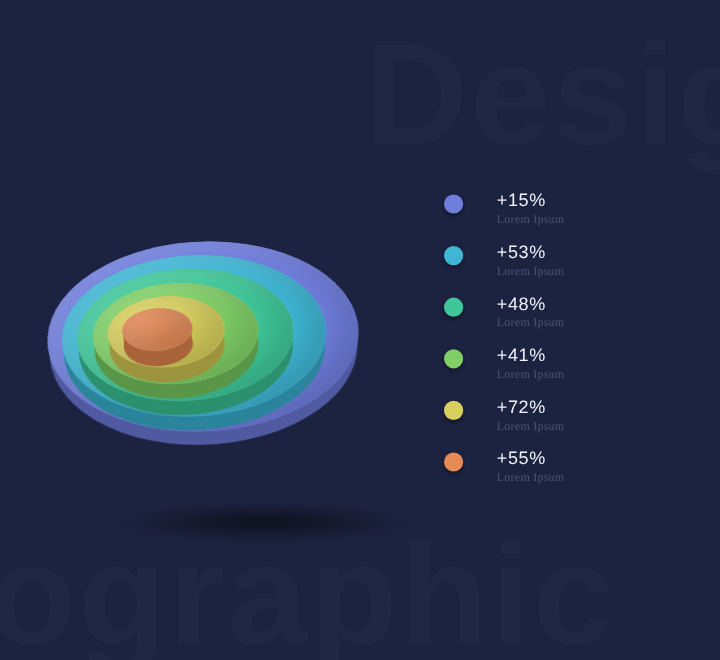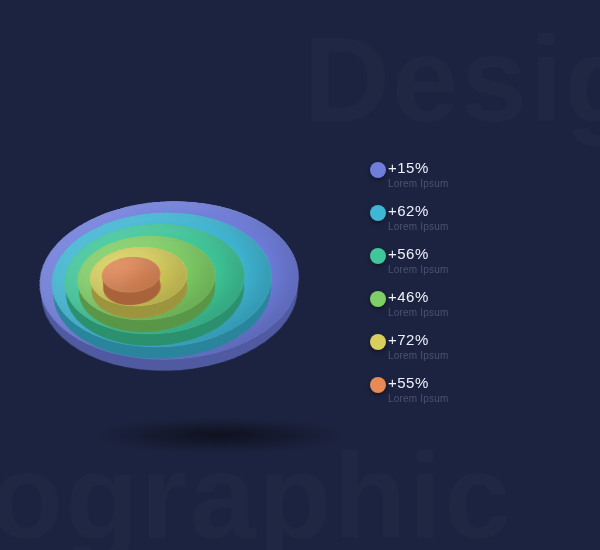--- a/index.html
+++ b/index.html
@@ -87,21 +87,21 @@
 
   .legend {
     position: absolute;
     left: 370px;
     top: 160px;
     width: 180px;
   }
   .legend-row {
     display: flex;
     align-items: flex-start;
-    gap: 2px;
+    gap: 28px;
     margin-bottom: 14px;
   }
   .swatch {
     width: 16px;
     height: 16px;
     border-radius: 50%;
     margin-top: 2px;
     flex: 0 0 16px;
     box-shadow: 0 2px 4px rgba(0,0,0,0.4);
   }
@@ -110,20 +110,21 @@
     font-size: 15px;
     font-weight: 400;
     letter-spacing: 0.5px;
     line-height: 1;
   }
   .legend-text .caption {
     color: #4a5370;
     font-size: 10px;
     margin-top: 3px;
     letter-spacing: 0.2px;
+    font-family: Liberation Serif, serif;
   }
 </style>
 </head>
 <body>
 
 <div class="bg-word bg-top">Desig</div>
 <div class="bg-word bg-bottom">ographic</div>
 
 <div class="stage">
   <div class="shadow-blob"></div>
@@ -153,35 +154,35 @@
     <div class="legend-row">
       <div class="swatch" style="background: rgb(111, 125, 219);"></div>
       <div class="legend-text">
         <div class="value">+15%</div>
         <div class="caption">Lorem Ipsum</div>
       </div>
     </div>
     <div class="legend-row">
       <div class="swatch" style="background: rgb(63, 182, 212);"></div>
       <div class="legend-text">
-        <div class="value">+62%</div>
+        <div class="value">+53%</div>
         <div class="caption">Lorem Ipsum</div>
       </div>
     </div>
     <div class="legend-row">
       <div class="swatch" style="background: rgb(63, 199, 154);"></div>
       <div class="legend-text">
-        <div class="value">+56%</div>
+        <div class="value">+48%</div>
         <div class="caption">Lorem Ipsum</div>
       </div>
     </div>
     <div class="legend-row">
       <div class="swatch" style="background: rgb(127, 207, 102);"></div>
       <div class="legend-text">
-        <div class="value">+46%</div>
+        <div class="value">+41%</div>
         <div class="caption">Lorem Ipsum</div>
       </div>
     </div>
     <div class="legend-row">
       <div class="swatch" style="background: rgb(216, 207, 92);"></div>
       <div class="legend-text">
         <div class="value">+72%</div>
         <div class="caption">Lorem Ipsum</div>
       </div>
     </div>

